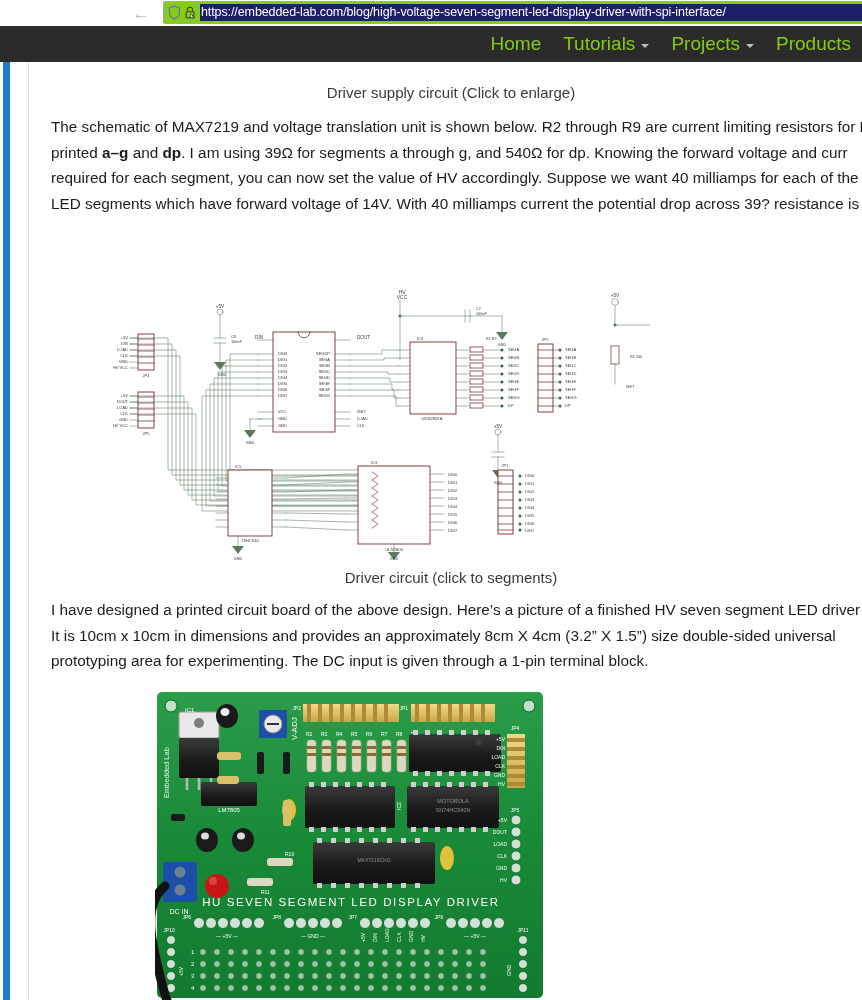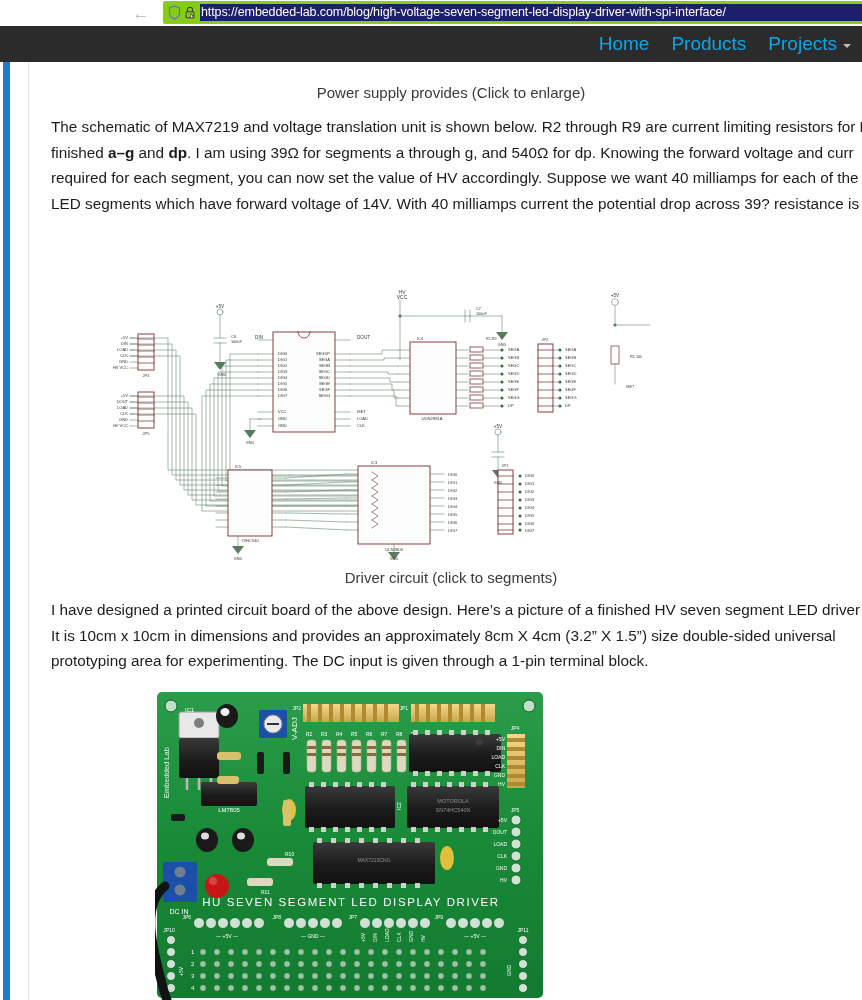--- a/index.html
+++ b/index.html
@@ -33,21 +33,21 @@
   }
 
   
   #site-nav {
     position:absolute; left:0; top:26px; width:862px; height:36px;
     background:#2b2b2b; display:flex; align-items:center; justify-content:flex-end;
     padding-right:0;
   }
   #site-nav .spacer { flex:1 1 auto; }
   .nav-item {
-    color:#0ea5e9; font-size:19px; line-height:36px; white-space:nowrap;
+    color:#84cc16; font-size:19px; line-height:36px; white-space:nowrap;
     padding:0 11px; display:flex; align-items:center; gap:6px;
     font-family:"Liberation Sans", sans-serif;
   }
   .caret {
     width:0; height:0; border-left:4px solid transparent; border-right:4px solid transparent;
     border-top:4px solid #bdbdbd; display:inline-block; margin-top:3px;
   }
 
   
   #page {
@@ -110,39 +110,43 @@
   </div>
 </div>
 
 <nav id="site-nav">
   <div class="spacer"></div>
 
   <div class="nav-item">
     <span>Home</span>
   </div>
   <div class="nav-item">
-    <span>Products</span>
+    <span>Tutorials</span>
+    <span class="caret"></span>
   </div>
   <div class="nav-item">
     <span>Projects</span>
     <span class="caret"></span>
   </div>
+  <div class="nav-item">
+    <span>Products</span>
+  </div>
 </nav>
 
 <div id="page">
   <div id="left-accent"></div>
   <div id="left-gutter-line"></div>
 
   <div id="content">
 
-    <div class="caption" style="position:absolute;left:0;top:20px;width:822px;">Power supply provides (Click to enlarge)</div>
+    <div class="caption" style="position:absolute;left:0;top:20px;width:822px;">Driver supply circuit (Click to enlarge)</div>
 
     <div style="position:absolute;left:11px;top:52px;width:811px;">
       <div class="para">The schematic of MAX7219 and voltage translation unit is shown below. R2 through R9 are current limiting resistors for LE</div>
-      <div class="para"><span>finished </span><b>a–g</b><span> and </span><b>dp</b><span>. I am using 39Ω for segments a through g, and 540Ω for dp. Knowing the forward voltage and curr</span></div>
+      <div class="para"><span>printed </span><b>a–g</b><span> and </span><b>dp</b><span>. I am using 39Ω for segments a through g, and 540Ω for dp. Knowing the forward voltage and curr</span></div>
       <div class="para">required for each segment, you can now set the value of HV accordingly. Suppose we want 40 milliamps for each of the se</div>
       <div class="para">LED segments which have forward voltage of 14V. With 40 milliamps current the potential drop across 39? resistance is 1.5</div>
     </div>
 
     <div id="schematic-figure">
       <svg id="schematic-svg" viewBox="0 0 540 280">
         <rect x="0" y="0" width="540" height="280" fill="#ffffff"></rect>
         <g stroke="#5a7a5f" stroke-width="0.55" fill="none" stroke-linecap="square">
 
           <g>

